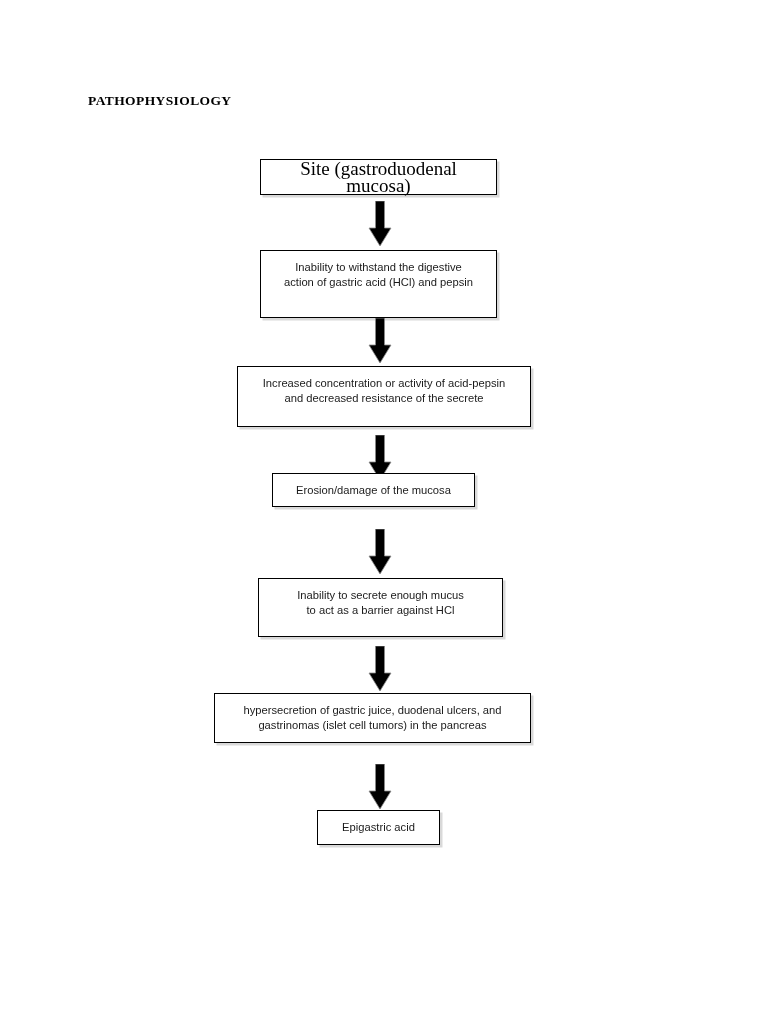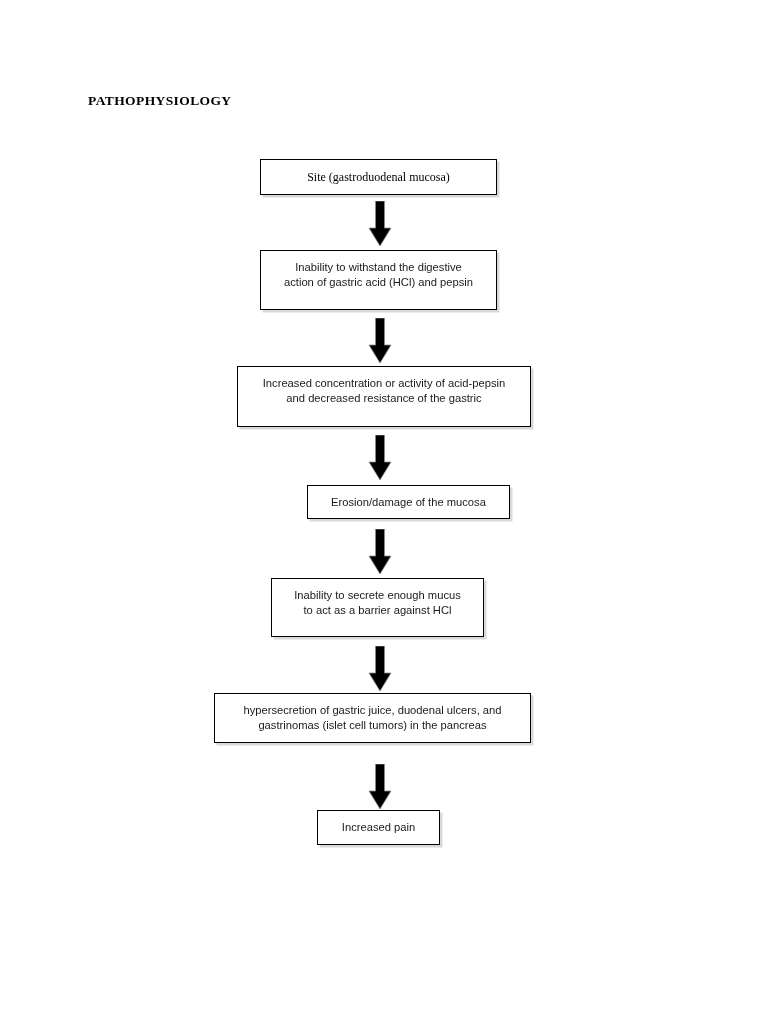--- a/index.html
+++ b/index.html
@@ -62,21 +62,21 @@
     text-align: center;
     width: 100%;
     padding: 0 6px;
     box-sizing: border-box;
     white-space: pre-line;
   }
 
   
   .node.serif .node-text {
     font-family: "Liberation Serif", "DejaVu Serif", serif;
-    font-size: 12px;
+    font-size: 19px;
     line-height: 17px;
     color: #000000;
   }
 
   
   .node.align-top .node-text { padding-top: 9px; }
   .node.align-mid { align-items: center; }
 
   
   .arrow {
@@ -97,53 +97,53 @@
     <div class="node serif align-mid" style="left:260px; top:159px; width:237px; height:36px;">
       <span class="node-text">Site (gastroduodenal mucosa)</span>
     </div>
 
     <div class="arrow" style="left:368px; top:201px;">
       <svg width="24" height="46" viewBox="0 0 24 46">
         <polygon points="7.5,0 16.5,0 16.5,27 23,27 12,45 1,27 7.5,27" fill="#000000" stroke="#8a8a8a" stroke-width="0.8"></polygon>
       </svg>
     </div>
 
-    <div class="node align-top" style="left:260px; top:250px; width:237px; height:60px;">
+    <div class="node align-top" style="left:260px; top:250px; width:237px; height:68px;">
       <span class="node-text">Inability to withstand the digestive
 action of gastric acid (HCl) and pepsin</span>
     </div>
 
     <div class="arrow" style="left:368px; top:318px;">
       <svg width="24" height="46" viewBox="0 0 24 46">
         <polygon points="7.5,0 16.5,0 16.5,27 23,27 12,45 1,27 7.5,27" fill="#000000" stroke="#8a8a8a" stroke-width="0.8"></polygon>
       </svg>
     </div>
 
     <div class="node align-top" style="left:237px; top:366px; width:294px; height:61px;">
       <span class="node-text">Increased concentration or activity of acid-pepsin
-and decreased resistance of the gastric</span>
+and decreased resistance of the secrete</span>
     </div>
 
     <div class="arrow" style="left:368px; top:435px;">
       <svg width="24" height="46" viewBox="0 0 24 46">
         <polygon points="7.5,0 16.5,0 16.5,27 23,27 12,45 1,27 7.5,27" fill="#000000" stroke="#8a8a8a" stroke-width="0.8"></polygon>
       </svg>
     </div>
 
-    <div class="node align-mid" style="left:272px; top:485px; width:203px; height:34px;margin-left:35px;">
+    <div class="node align-mid" style="left:272px; top:473px; width:203px; height:34px;">
       <span class="node-text">Erosion/damage of the mucosa</span>
     </div>
 
     <div class="arrow" style="left:368px; top:529px;">
       <svg width="24" height="46" viewBox="0 0 24 46">
         <polygon points="7.5,0 16.5,0 16.5,27 23,27 12,45 1,27 7.5,27" fill="#000000" stroke="#8a8a8a" stroke-width="0.8"></polygon>
       </svg>
     </div>
 
-    <div class="node align-top" style="left:271px; top:578px; width:213px; height:59px;">
+    <div class="node align-top" style="left:258px; top:578px; width:245px; height:59px;">
       <span class="node-text">Inability to secrete enough mucus
 to act as a barrier against HCl</span>
     </div>
 
     <div class="arrow" style="left:368px; top:646px;">
       <svg width="24" height="46" viewBox="0 0 24 46">
         <polygon points="7.5,0 16.5,0 16.5,27 23,27 12,45 1,27 7.5,27" fill="#000000" stroke="#8a8a8a" stroke-width="0.8"></polygon>
       </svg>
     </div>
 
@@ -152,17 +152,17 @@
 gastrinomas (islet cell tumors) in the pancreas</span>
     </div>
 
     <div class="arrow" style="left:368px; top:764px;">
       <svg width="24" height="46" viewBox="0 0 24 46">
         <polygon points="7.5,0 16.5,0 16.5,27 23,27 12,45 1,27 7.5,27" fill="#000000" stroke="#8a8a8a" stroke-width="0.8"></polygon>
       </svg>
     </div>
 
     <div class="node align-mid" style="left:317px; top:810px; width:123px; height:35px;">
-      <span class="node-text">Increased pain</span>
+      <span class="node-text">Epigastric acid</span>
     </div>
 
   </div>
 </div>
 
 </body></html>

